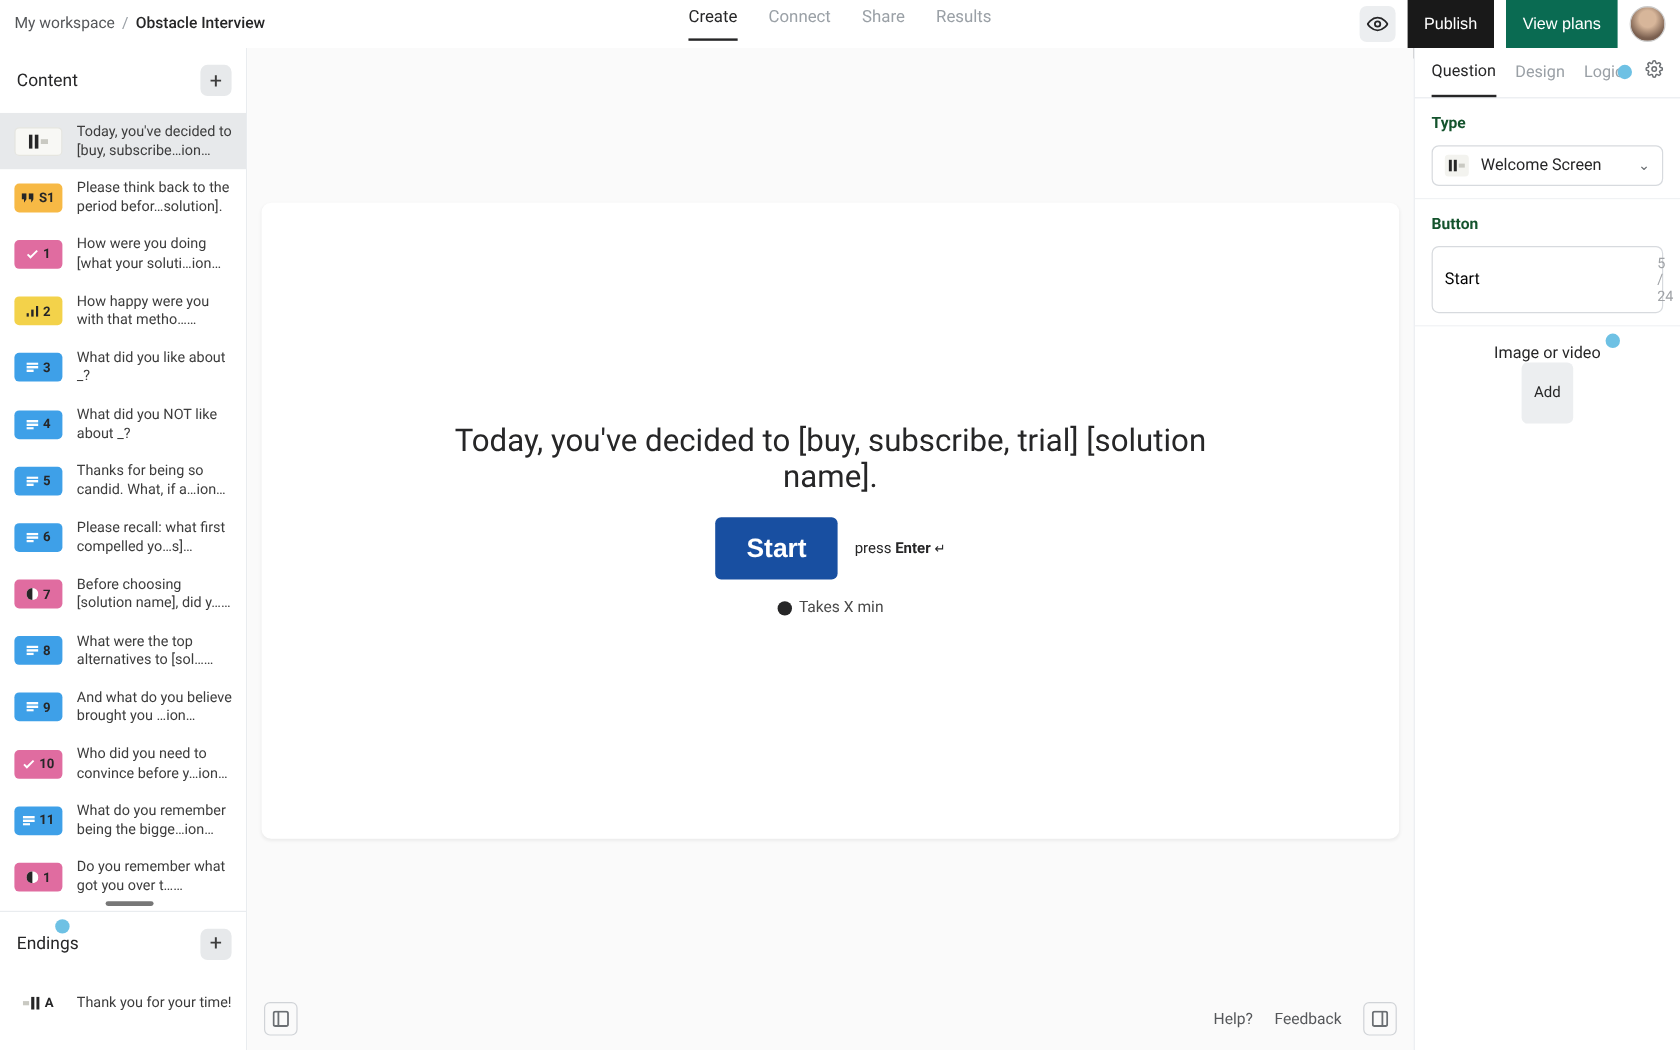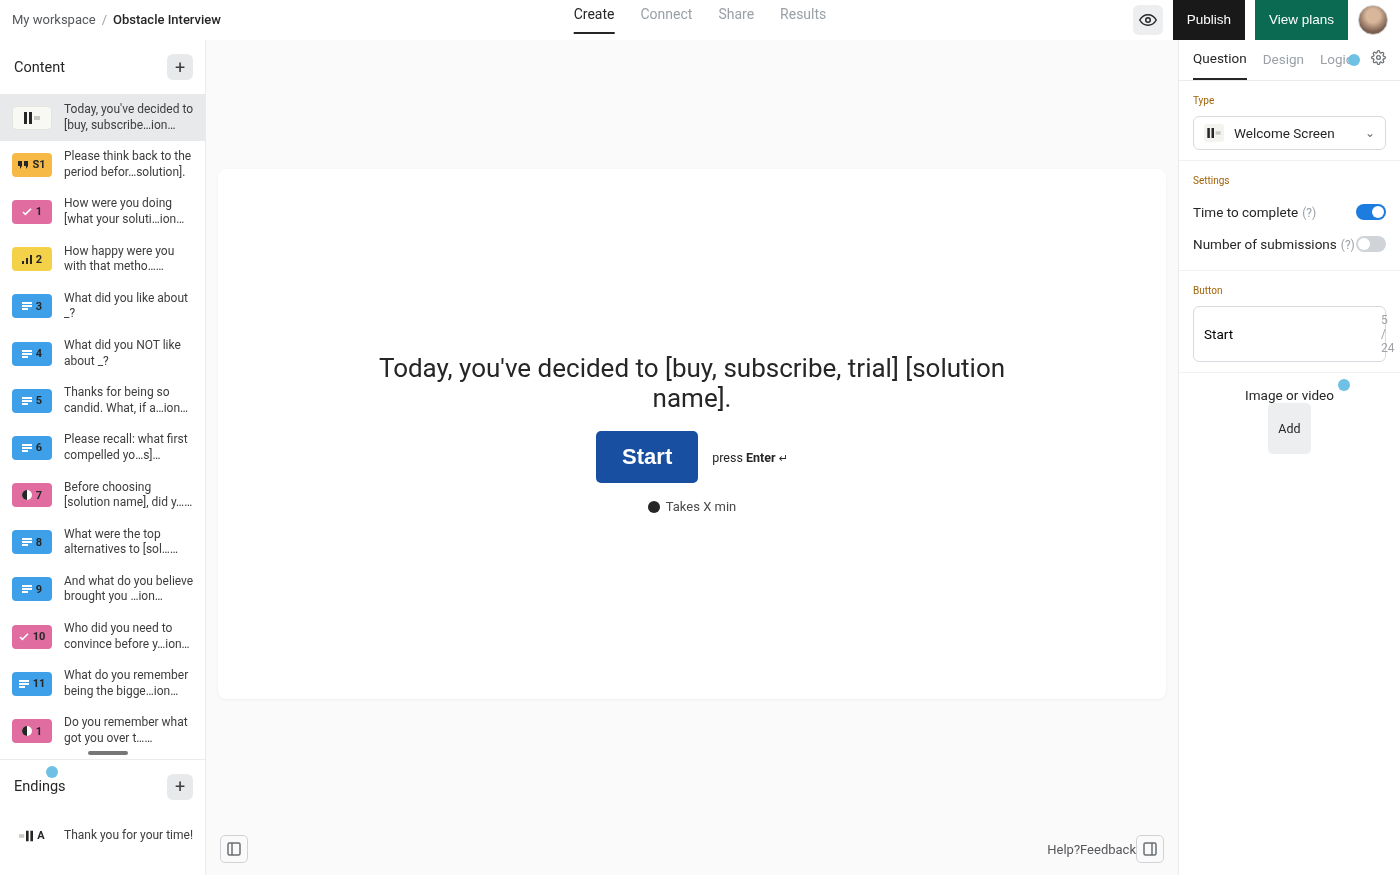--- a/index.html
+++ b/index.html
@@ -47,30 +47,30 @@
 .form-desc { font-size: 18px; color: #808288; text-align: center; line-height: 1.45; margin-bottom: 34px; max-width: 620px; }
 .start-row { display: flex; align-items: center; gap: 14px; margin-bottom: 16px; }
 .btn-start { background: #184fa1; color: #fff; font-size: 22px; font-weight: 700; padding: 13px 26px; border-radius: 5px; border: none; cursor: pointer; }
 .press-enter { font-size: 12.5px; color: #262627; }
 .press-enter b { font-weight: 700; }
 .enter-arrow { font-size: 11px; }
 .time-row { display: flex; align-items: center; gap: 6px; font-size: 13px; color: #4a4a4a; }
 .time-row .clock { width: 12px; height: 12px; border-radius: 50%; background: #262627; position: relative; }
 
 .canvas-footer { display: flex; align-items: center; justify-content: space-between; padding: 8px 14px 12px; font-size: 13px; color: #55575a; }
-.canvas-footer .left, .canvas-footer .right { display: flex; align-items: center; }
+.canvas-footer .left, .canvas-footer .right { display: flex; align-items: center; gap: 18px; }
 .panel-toggle { width: 28px; height: 28px; border: 1px solid #d0d3d7; border-radius: 5px; display: flex; align-items: center; justify-content: center; cursor: pointer; }
 
 .sidebar-right { width: 222px; border-left: 1px solid #e9ecef; background: #fff; padding: 0; display: flex; flex-direction: column; }
 .rtabs { display: flex; align-items: center; gap: 16px; padding: 10px 14px 0; border-bottom: 1px solid #e9ecef; font-size: 13.5px; position: relative; }
 .rtabs span { color: #9aa0a6; padding-bottom: 12px; cursor: pointer; position: relative; }
 .rtabs span.active { color: #262627; border-bottom: 2px solid #262627; }
 .rtabs .gear { margin-left: auto; color: #6b6f73; cursor: pointer; padding-bottom: 12px; }
 .rsec { padding: 14px 14px 10px; border-bottom: 1px solid #f0f2f4; }
-.rsec .hd { font-size: 10px; color: #a16207; margin-bottom: 10px; }
+.rsec .hd { font-size: 13px; color: #14532d; margin-bottom: 10px; font-weight: bold; }
 .type-select { display: flex; align-items: center; gap: 10px; border: 1px solid #d7dade; border-radius: 6px; padding: 7px 10px; font-size: 13.5px; cursor: pointer; }
 .type-select .tbadge { width: 20px; height: 18px; border-radius: 3px; background: #f3f3ef; display: flex; align-items: center; justify-content: center; }
 .type-select .chev { margin-left: auto; color: #6b6f73; font-size: 12px; }
 .setting-row { display: flex; align-items: center; justify-content: space-between; font-size: 13.5px; color: #262627; padding: 8px 0; }
 .q { color: #9aa0a6; font-size: 12px; margin-left: 4px; }
 .toggle { width: 30px; height: 16px; border-radius: 10px; background: #d0d3d7; position: relative; cursor: pointer; }
 .toggle::after { content: ""; width: 12px; height: 12px; border-radius: 50%; background: #fff; position: absolute; top: 2px; left: 2px; transition: left 0.15s; }
 .toggle.on { background: #1d7ce0; }
 .toggle.on::after { left: 16px; }
 .button-input { display: flex; align-items: center; border: 1px solid #d7dade; border-radius: 6px; padding: 6px 10px; font-size: 13.5px; }
@@ -343,31 +343,20 @@
               <rect x="0" y="0" width="3" height="12" fill="#262627"></rect>
               <rect x="5" y="0" width="3" height="12" fill="#262627"></rect>
               <rect x="10" y="4" width="6" height="4" fill="#c9c9c2"></rect>
             </svg>
         </div>
         <span>Welcome Screen</span>
         <span class="chev">⌄</span>
       </div>
     </div>
 
-    <div class="rsec">
-      <div class="hd">Settings</div>
-      <div class="setting-row">
-        <span><span>Time to complete</span><span class="q">(?)</span></span>
-        <div class="toggle on"></div>
-      </div>
-      <div class="setting-row">
-        <span><span>Number of submissions</span><span class="q">(?)</span></span>
-        <div class="toggle"></div>
-      </div>
-    </div>
 
     <div class="rsec">
       <div class="hd">Button</div>
       <div class="button-input">
         <input value="Start" style="">
         <span class="counter">5 / 24</span>
       </div>
     </div>
 
     <div class="media-row">

